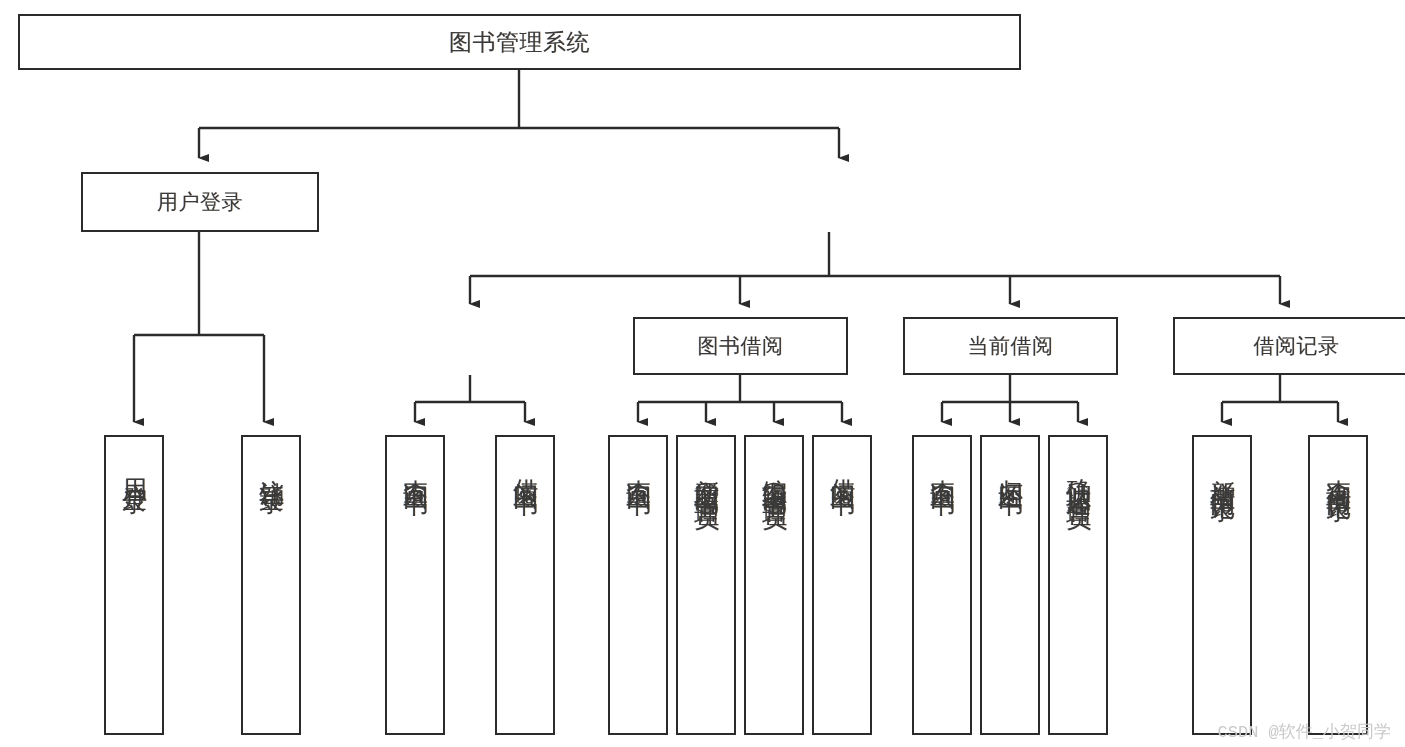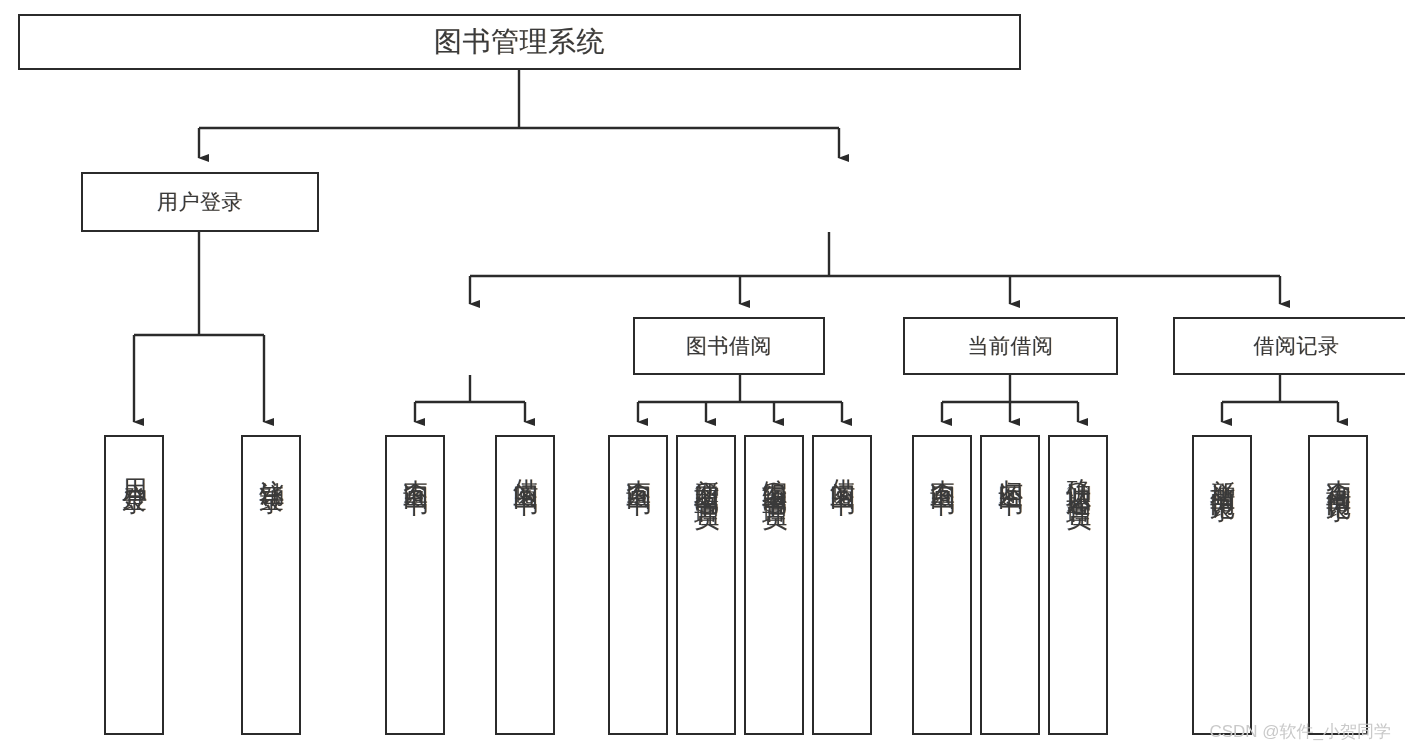--- a/index.html
+++ b/index.html
@@ -33,21 +33,21 @@
   }
   .node .label{
     display:block;
     letter-spacing:0.5px;
     white-space:nowrap;
     color:#3a3a3a;
     text-shadow:0.5px 0 0 rgba(200,140,60,0.35), -0.5px 0 0 rgba(90,140,210,0.30);
   }
   
   .node.root{ }
-  .node.root .label{ font-size:28px; }
+  .node.root .label{ font-size:23px; }
   
   .node.mid .label{ font-size:21px; }
   
   .node.leaf{
     align-items:flex-start;
     padding-top:22px;
   }
   .node.leaf .label{
     writing-mode:vertical-rl;
     text-orientation:upright;
@@ -59,21 +59,21 @@
   }
   .node.leaf.tall .label{ max-height:278px; }
   .watermark{
     position:absolute;
     right:14px;
     bottom:4px;
     font-size:17px;
     color:#c9c9c9;
     white-space:nowrap;
     z-index:5;
-    font-family:Liberation Sans, sans-serif;
+    font-family:Liberation Mono, monospace;
   }
 </style>
 </head>
 <body>
 
 <div id="canvas">
 
   <svg id="wires" viewBox="0 0 1405 747">
     <defs>
       <marker id="arw" markerWidth="10" markerHeight="12" refX="4" refY="10" orient="auto" markerUnits="userSpaceOnUse">
@@ -125,21 +125,21 @@
   </svg>
 
   <div class="node root" style="left:18px; top:14px; width:1003px; height:56px;">
     <span class="label">图书管理系统</span>
   </div>
 
   <div class="node mid" style="left:81px; top:172px; width:238px; height:60px;">
     <span class="label">用户登录</span>
   </div>
 
-  <div class="node mid" style="left:633px; top:317px; width:192px; height:58px;">
+  <div class="node mid" style="left:633px; top:317px; width:215px; height:58px;">
     <span class="label">图书借阅</span>
   </div>
   <div class="node mid" style="left:903px; top:317px; width:215px; height:58px;font-family:Liberation Serif, serif;">
     <span class="label">当前借阅</span>
   </div>
   <div class="node mid" style="left:1173px; top:317px; width:247px; height:58px;">
     <span class="label">借阅记录</span>
   </div>
 
   <div class="node leaf" style="left:104px; top:435px; width:60px; height:300px;">

